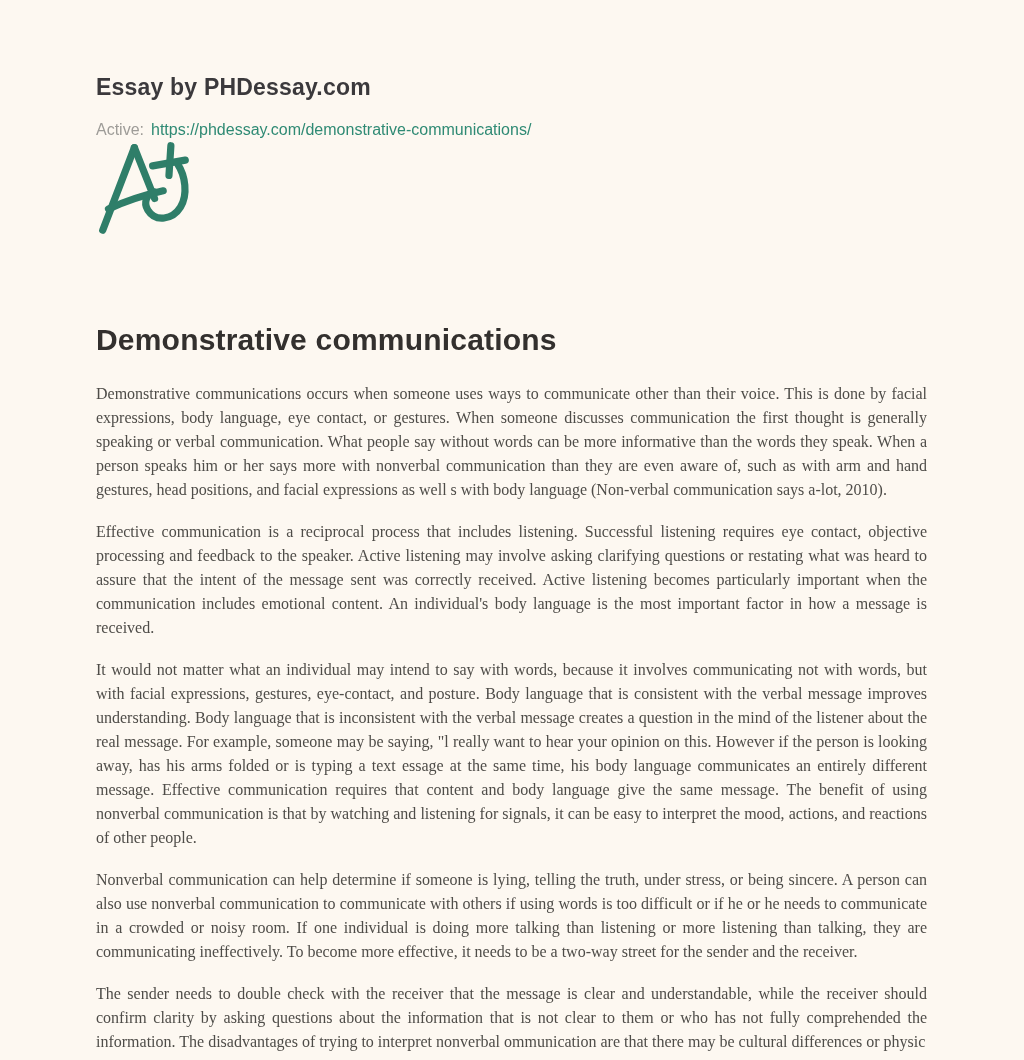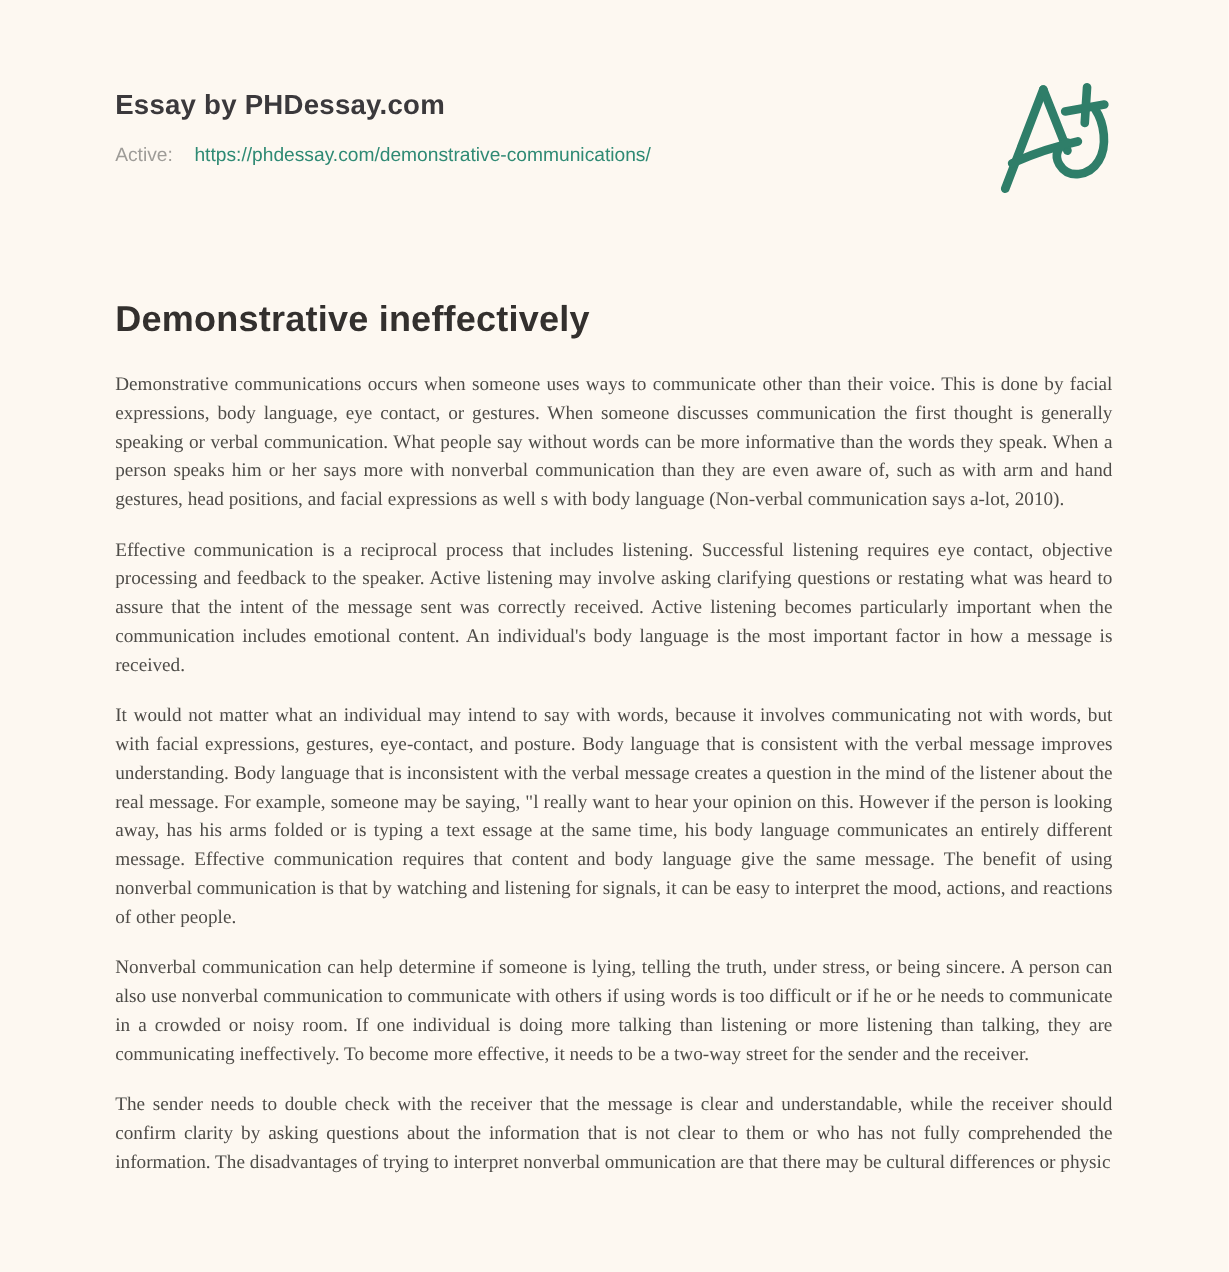--- a/index.html
+++ b/index.html
@@ -9,37 +9,38 @@
     background: #fdf8f1;
     box-sizing: border-box;
     padding: 66px 97px 0 96px;
     overflow: hidden;
     font-family: "Liberation Sans", sans-serif;
   }
   .header {
     display: flex;
     justify-content: space-between;
     align-items: flex-start;
+    flex-direction: column;
   }
   .site-title {
     font-size: 23px;
     font-weight: 700;
     color: #3b393c;
     letter-spacing: 0.2px;
     margin: 8px 0 0 0;
   }
   .source-line {
     margin-top: 20px;
     font-size: 16px;
   }
   .source-label { color: #9e9c98; }
   .source-url {
     color: #2f8a74;
     text-decoration: none;
-    margin-left: 18px;
+    margin-left: 7px;
   }
   .logo svg {
     width: 96px;
     height: 102px;
     display: block;
     margin-top: -3px;
   }
   .essay-title {
     font-size: 30px;
     font-weight: 700;
@@ -76,21 +77,21 @@
           <path d="M40 11 L61 64"></path>
           <path d="M13 75 C 32 66, 52 60, 70 56"></path>
           <path d="M59 30 L93 24"></path>
           <path d="M78 9 L76 40"></path>
           <path d="M85 28 C 93 40, 96 60, 88 73 C 80 86, 62 89, 54 76 C 49 68, 53 59, 61 57"></path>
         </g>
       </svg>
     </div>
   </div>
 
-  <h2 class="essay-title">Demonstrative ineffectively</h2>
+  <h2 class="essay-title">Demonstrative communications</h2>
 
   <div class="essay-body">
     <p>Demonstrative communications occurs when someone uses ways to communicate other than their voice. This is done by facial expressions, body language, eye contact, or gestures. When someone discusses communication the first thought is generally speaking or verbal communication. What people say without words can be more informative than the words they speak. When a person speaks him or her says more with nonverbal communication than they are even aware of, such as with arm and hand gestures, head positions, and facial expressions as well s with body language (Non-verbal communication says a-lot, 2010).</p>
     <p>Effective communication is a reciprocal process that includes listening. Successful listening requires eye contact, objective processing and feedback to the speaker. Active listening may involve asking clarifying questions or restating what was heard to assure that the intent of the message sent was correctly received. Active listening becomes particularly important when the communication includes emotional content. An individual's body language is the most important factor in how a message is received.</p>
     <p>It would not matter what an individual may intend to say with words, because it involves communicating not with words, but with facial expressions, gestures, eye-contact, and posture. Body language that is consistent with the verbal message improves understanding. Body language that is inconsistent with the verbal message creates a question in the mind of the listener about the real message. For example, someone may be saying, "l really want to hear your opinion on this. However if the person is looking away, has his arms folded or is typing a text essage at the same time, his body language communicates an entirely different message. Effective communication requires that content and body language give the same message. The benefit of using nonverbal communication is that by watching and listening for signals, it can be easy to interpret the mood, actions, and reactions of other people.</p>
     <p>Nonverbal communication can help determine if someone is lying, telling the truth, under stress, or being sincere. A person can also use nonverbal communication to communicate with others if using words is too difficult or if he or he needs to communicate in a crowded or noisy room. If one individual is doing more talking than listening or more listening than talking, they are communicating ineffectively. To become more effective, it needs to be a two-way street for the sender and the receiver.</p>
     <p>The sender needs to double check with the receiver that the message is clear and understandable, while the receiver should confirm clarity by asking questions about the information that is not clear to them or who has not fully comprehended the information. The disadvantages of trying to interpret nonverbal ommunication are that there may be cultural differences or physic</p>
   </div>
 
 </div>

